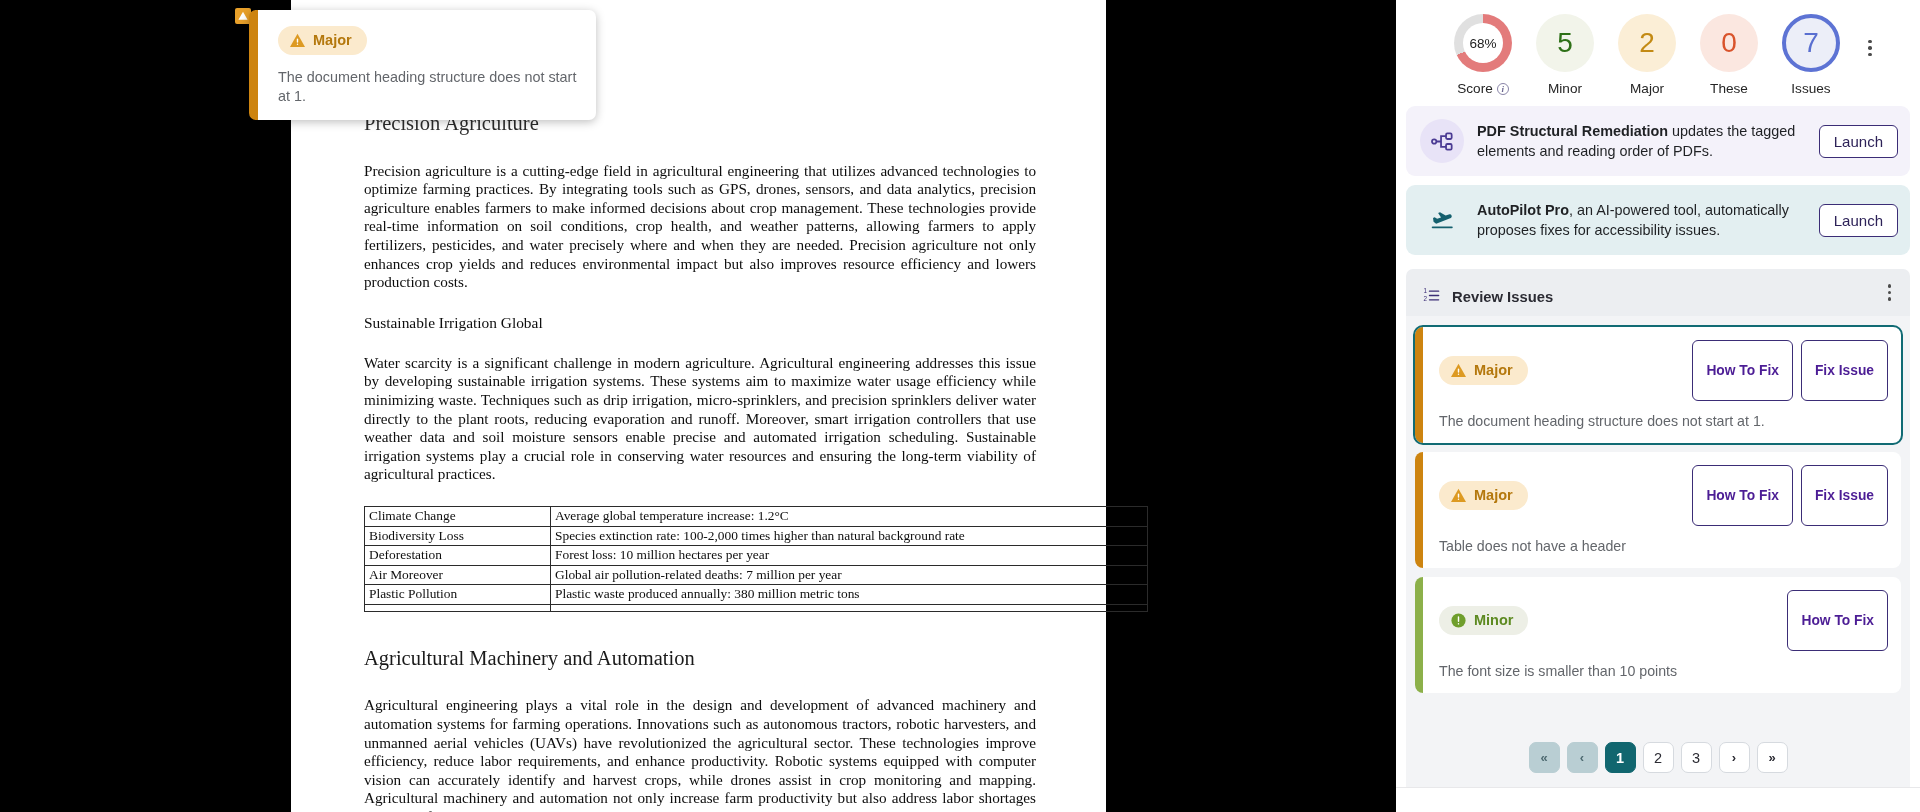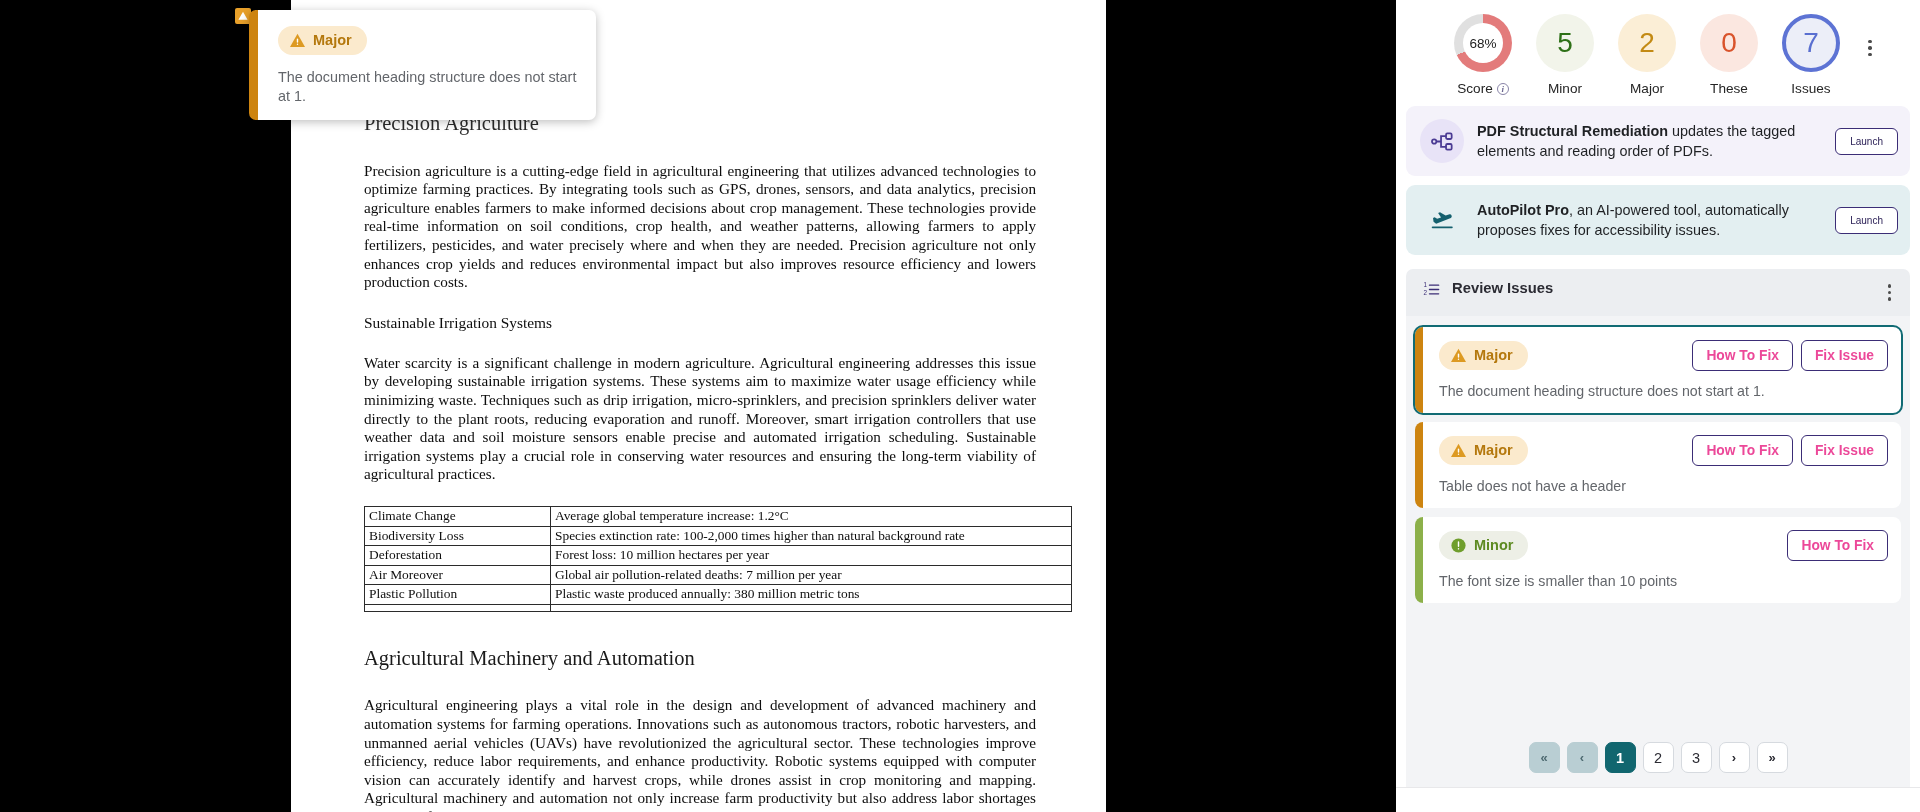--- a/index.html
+++ b/index.html
@@ -33,21 +33,21 @@
   .doc-h.faded { opacity: .92; }
   .doc-p {
     font-size: 15.2px; line-height: 18.6px; text-align: justify;
     margin: 0 0 22px 3px; color: #0d0d0d;
   }
   .doc-sub {
     font-size: 15.4px; margin: 0 0 22px 3px; color: #0d0d0d;
   }
   
   .doc-table {
-    border-collapse: collapse; width: 708px; margin: 0 12px 0 3px;
+    border-collapse: collapse; width: 784px; margin: 0 12px 0 3px;
     table-layout: fixed;
     border-radius: 16px;
   }
   .doc-table td {
     border: 1px solid #2b2b2b;
     font-size: 13.4px; line-height: 13.6px;
     padding: 2px 4px 3px 4px;
     font-family: "Liberation Serif", serif;
     color: #0d0d0d; vertical-align: middle; height: 14.6px;
   }
@@ -163,29 +163,29 @@
   }
   .promo.p1 .promo-ico { background: #e8e3f7; color: #4b3b94; }
   .promo.p2 .promo-ico { background: transparent; color: #14606e; }
   .promo-ico svg { width: 25px; height: 25px; }
   .promo-text {
     flex: 1; font-size: 14.4px; line-height: 20px; color: #1f2124; padding-right: 8px;
   }
   .promo-text b { font-weight: 700; }
   .btn-launch {
     flex: none; border: 1.6px solid #3b2d76; border-radius: 6px; background: #fff;
-    color: #2d2258; font-size: 10px; font-weight: 400;
+    color: #2d2258; font-size: 15px; font-weight: 400;
     padding: 7px 14px; cursor: pointer; font-family: "Liberation Sans", sans-serif;
   }
 
   
   .review-wrap { padding: 5px 10px 0 10px; flex: 1; display: flex; flex-direction: column; min-height: 0; }
   .review-head {
     background: #eceef1; border-radius: 7px 7px 0 0;
-    display: flex; align-items: flex-start; gap: 11px;
+    display: flex; align-items: flex-end; gap: 11px;
     padding: 11px 14px 11px 16px; flex: none;
   }
   .review-head .list-ico { width: 19px; height: 19px; color: #3b2d76; flex: none; }
   .review-title { font-size: 14.8px; font-weight: 700; color: #2b2b33; flex: 1; }
   .review-kebab { display: flex; flex-direction: column; gap: 3px; cursor: pointer; padding: 4px 5px; }
   .review-kebab i { width: 3.5px; height: 3.5px; background: #4b4b4b; border-radius: 50%; display: block; }
 
   .issue-list {
     background: #f3f4f6; padding: 11px 9px 9px 9px; flex: 1; min-height: 0;
     display: flex; flex-direction: column; gap: 9px;
@@ -196,22 +196,22 @@
   }
   .issue.selected { outline: 2px solid #116b74; outline-offset: 0; border-radius: 8px; }
   .issue-bar { width: 8px; flex: none; }
   .issue-bar.major { background: #cd8410; }
   .issue-bar.minor { background: #8cb04a; }
   .issue-inner { flex: 1; padding: 13px 13px 13px 16px; }
   .issue-top { display: flex; align-items: center; justify-content: space-between; gap: 8px; }
   .issue-actions { display: flex; gap: 8px; }
   .btn-iss {
     border: 1.6px solid #3b2d76; border-radius: 6px; background: #fff;
-    color: #ec4899; font-size: 13.8px; font-weight: 700;
-    padding: 7px 13px; cursor: pointer; white-space: nowrap;
+    color: #4c1d95; font-size: 13.8px; font-weight: 700;
+    padding: 22px 13px; cursor: pointer; white-space: nowrap;
     font-family: "Liberation Sans", sans-serif;
   }
   .issue-desc { margin-top: 11px; font-size: 14.2px; color: #63666b; line-height: 18px; }
 
   
   .pager {
     display: flex; align-items: center; justify-content: center; gap: 7px;
     padding: 16px 0 14px 0; background: #f3f4f6; flex: none;
   }
   .pg {
@@ -229,21 +229,21 @@
 </head>
 <body>
 
 <div class="app">
 
   <div class="viewer">
     <div class="page-sheet">
       <div class="doc-body">
         <div class="doc-h faded">Precision Agriculture</div>
         <p class="doc-p">Precision agriculture is a cutting-edge field in agricultural engineering that utilizes advanced technologies to optimize farming practices. By integrating tools such as GPS, drones, sensors, and data analytics, precision agriculture enables farmers to make informed decisions about crop management. These technologies provide real-time information on soil conditions, crop health, and weather patterns, allowing farmers to apply fertilizers, pesticides, and water precisely where and when they are needed. Precision agriculture not only enhances crop yields and reduces environmental impact but also improves resource efficiency and lowers production costs.</p>
-        <div class="doc-sub">Sustainable Irrigation Systems</div>
+        <div class="doc-sub">Sustainable Irrigation Global</div>
         <p class="doc-p">Water scarcity is a significant challenge in modern agriculture. Agricultural engineering addresses this issue by developing sustainable irrigation systems. These systems aim to maximize water usage efficiency while minimizing waste. Techniques such as drip irrigation, micro-sprinklers, and precision sprinklers deliver water directly to the plant roots, reducing evaporation and runoff. Moreover, smart irrigation controllers that use weather data and soil moisture sensors enable precise and automated irrigation scheduling. Sustainable irrigation systems play a crucial role in conserving water resources and ensuring the long-term viability of agricultural practices.</p>
 
         <div class="table-wrap">
           <table class="doc-table">
             <tbody id="doc-table-body">
                 <tr>
                   <td class="c1">Climate Change</td>
                   <td>Average global temperature increase: 1.2°C</td>
                 </tr>
                 <tr>

